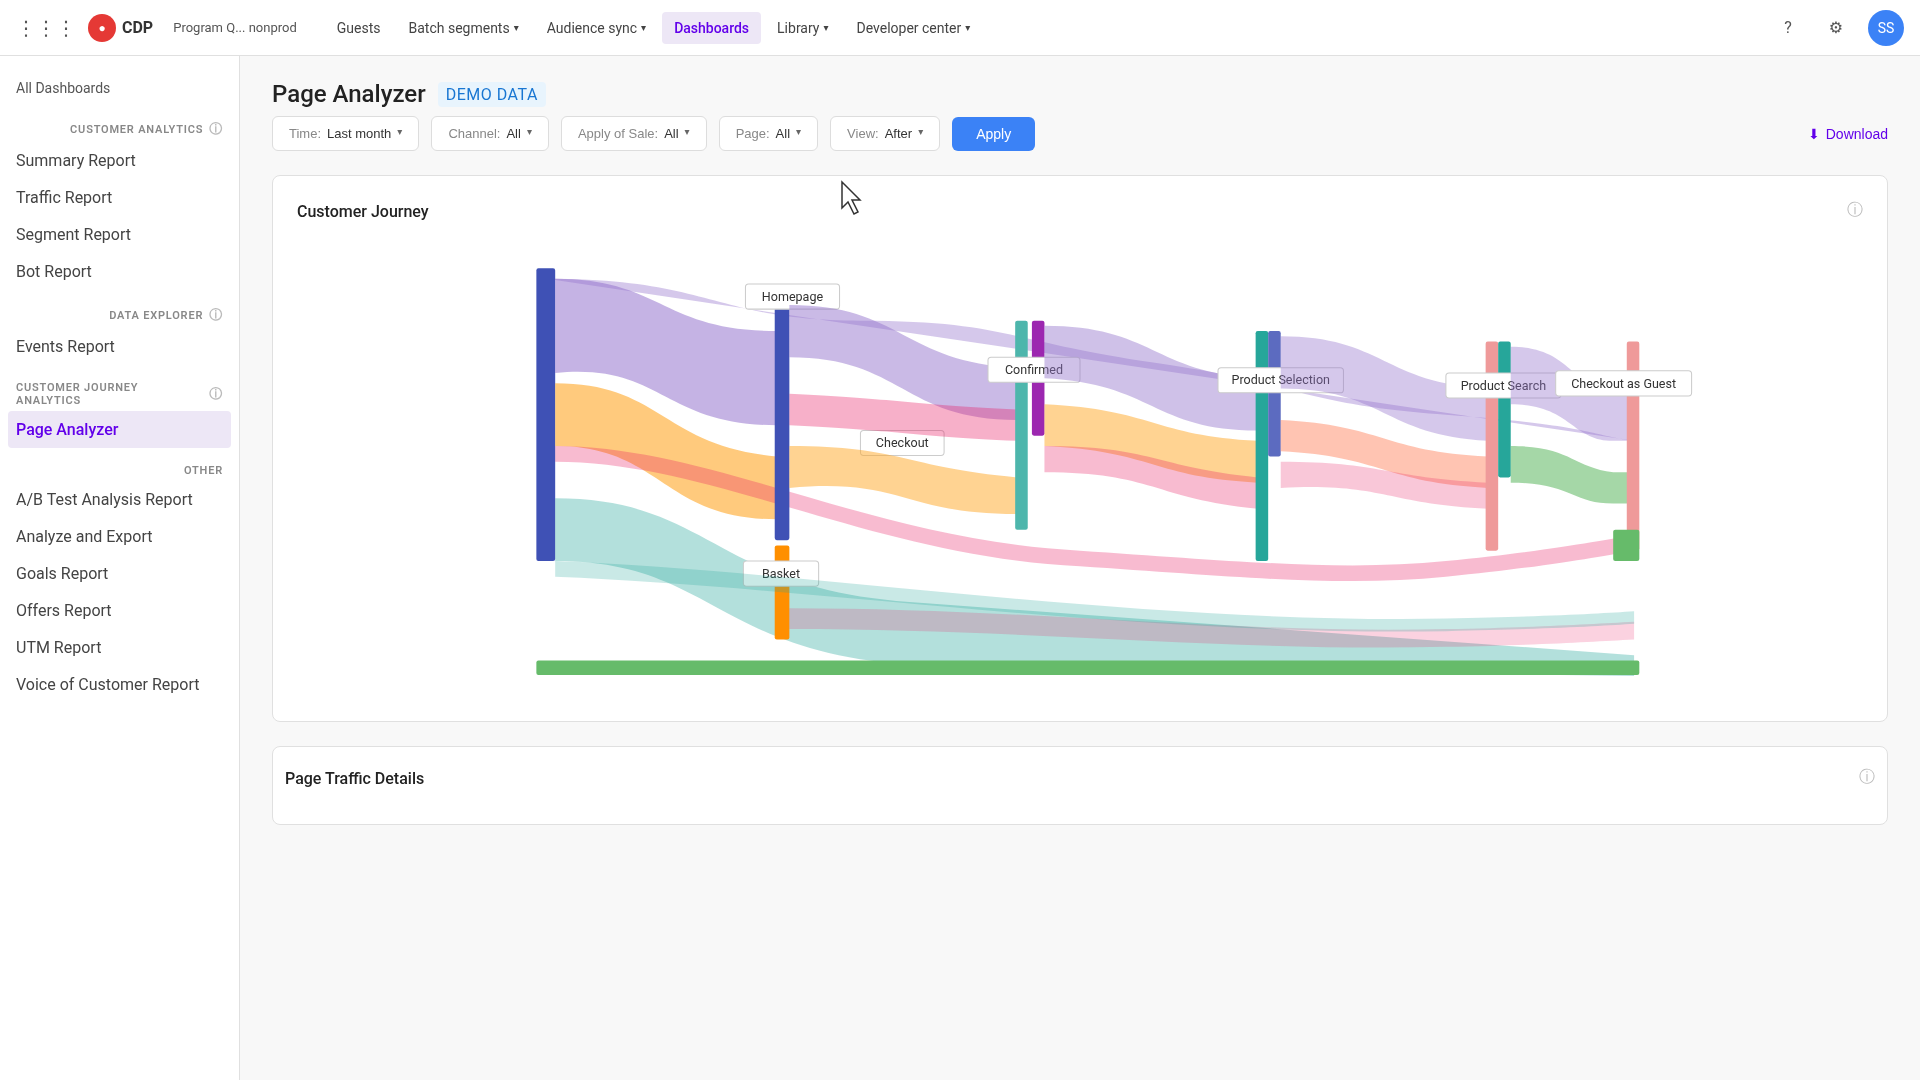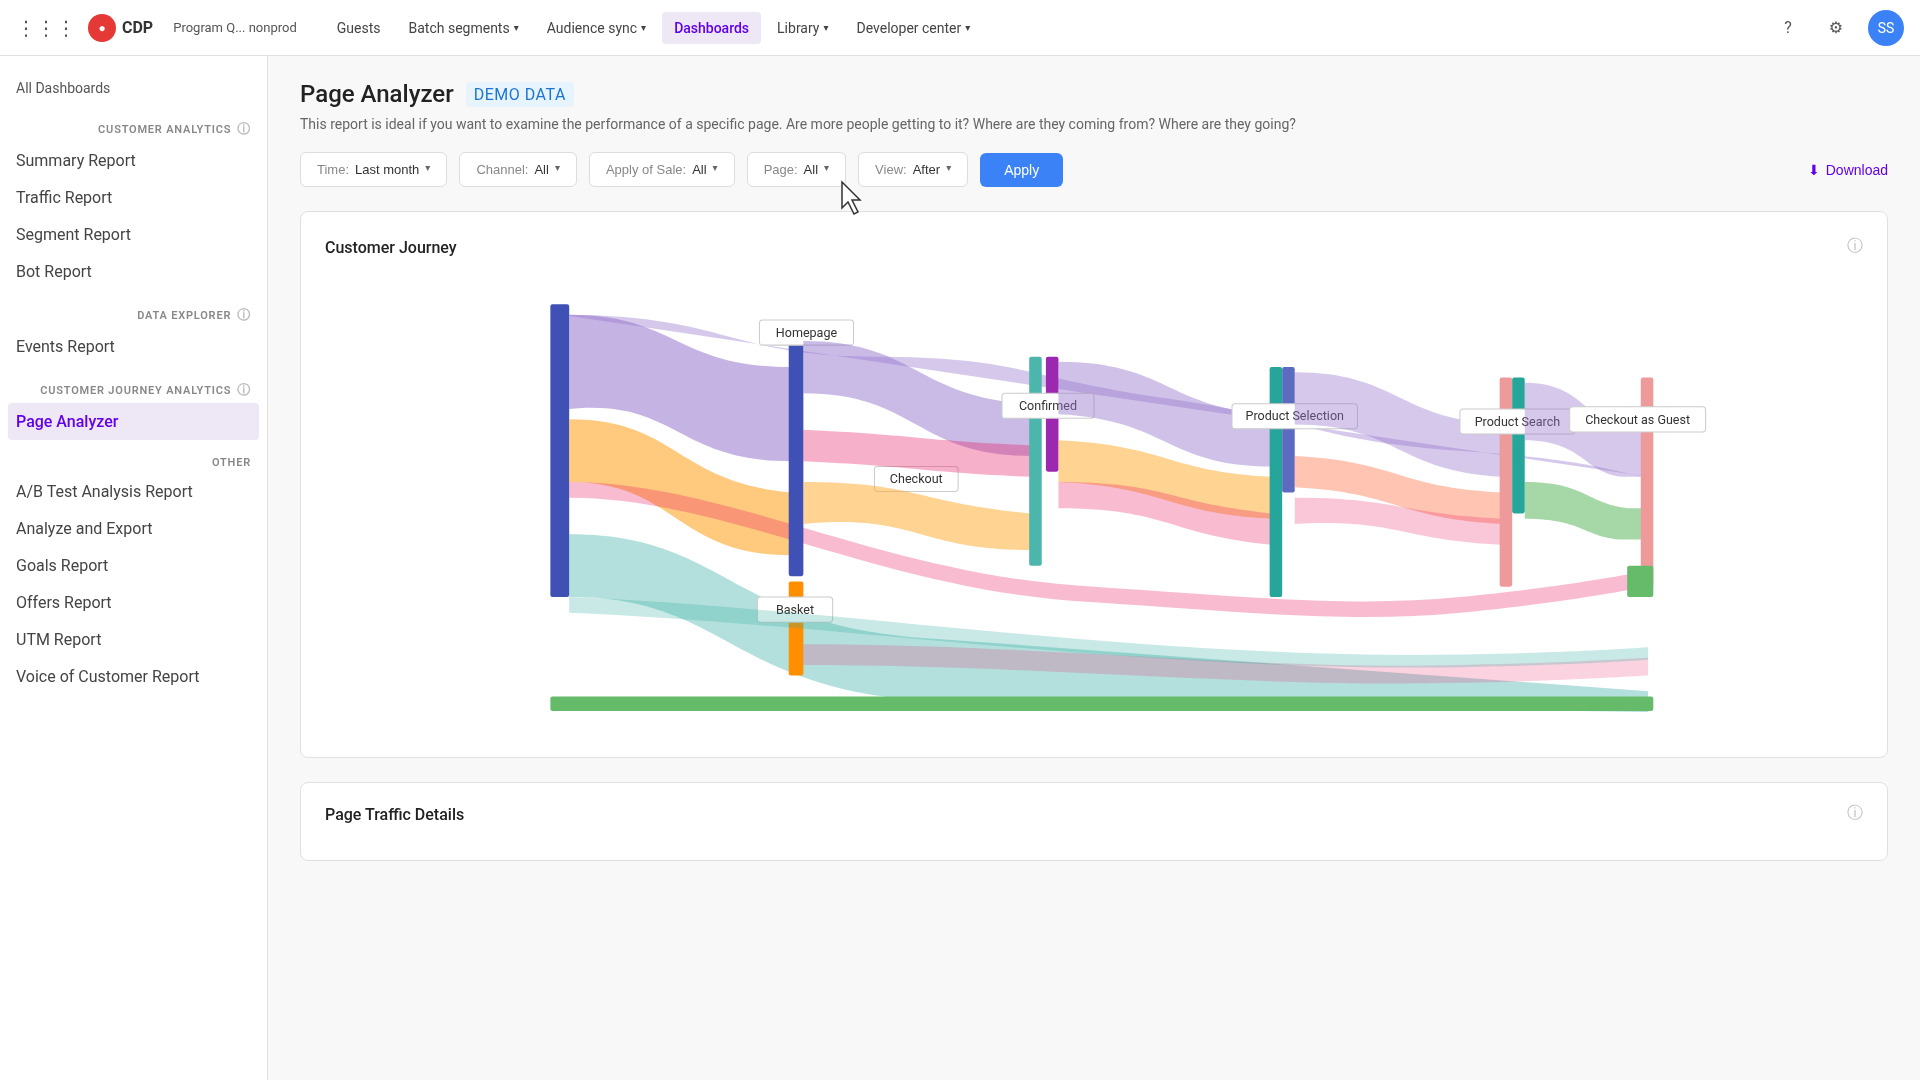--- a/index.html
+++ b/index.html
@@ -29,21 +29,21 @@
     .nav-item.active { background: #ede7f6; color: #6200ea; font-weight: 500; text-align: center; }
     .nav-chevron { font-size: 10px; }
     .nav-right { display: flex; align-items: center; gap: 16px; }
     .nav-icon-btn { width: 32px; height: 32px; border-radius: 50%; display: flex; align-items: center; justify-content: center; cursor: pointer; color: #555; font-size: 16px; }
     .nav-avatar { width: 36px; height: 36px; border-radius: 50%; background: #3b82f6; display: flex; align-items: center; justify-content: center; color: white; font-weight: 400; font-size: 14px; cursor: pointer; }
 
     
     .layout { display: flex; margin-top: 56px; height: calc(100vh - 56px); }
 
     
-    .sidebar { width: 268px; background: #fff; border-right: 1px solid #e0e0e0; overflow-y: auto; padding: 16px 0; flex-shrink: 0; }
+    .sidebar { width: 240px; background: #fff; border-right: 1px solid #e0e0e0; overflow-y: auto; padding: 16px 0; flex-shrink: 0; }
     .sidebar-all-dashboards { padding: 8px 16px; font-size: 14px; color: #555; cursor: pointer; margin-bottom: 8px; }
     .sidebar-section { padding: 8px 16px 4px; font-size: 11px; font-weight: 600; color: #888; letter-spacing: 0.8px; display: flex; align-items: center; gap: 6px; margin-top: 8px; justify-content: flex-end; }
     .sidebar-section .info-icon { color: #bbb; font-size: 13px; cursor: pointer; }
     .sidebar-item { padding: 9px 16px; font-size: 16px; color: #444; cursor: pointer; border-radius: 0; }
     .sidebar-item.active { background: #ede7f6; color: #6200ea; font-weight: 500; border-radius: 4px; margin: 0 8px; padding: 9px 8px; }
 
     
     .main { flex: 1; overflow-y: auto; background: #f8f8f8; }
     .main-content { padding: 24px 32px; }
 
@@ -219,21 +219,20 @@
     </div>
   </aside>
 
   <main class="main">
     <div class="main-content">
 
       <div class="page-header">
         <h1 class="page-title">Page Analyzer</h1>
         <span class="demo-badge">DEMO DATA</span>
       </div>
-      <p class="page-desc">This report is ideal if you want to examine the performance of a specific page. Are more people getting to it? Where are they coming from? Where are they going?</p>
 
       <div class="filters">
         <button class="filter-btn">
           <span class="filter-label">Time:</span>
           <span>Last month</span>
           <span class="filter-chevron">▾</span>
         </button>
         <button class="filter-btn">
           <span class="filter-label">Channel:</span>
           <span>All</span>
@@ -338,21 +337,21 @@
 
             <rect x="30" y="405" width="1055" height="14" fill="#66bb6a" rx="2"></rect>
 
             <path d="M 272,355 C 500,355 700,380 900,375 C 1000,373 1040,370 1080,368 L 1080,385 C 1040,387 1000,390 900,392 C 700,397 500,375 272,375 Z" fill="rgba(233,30,99,0.2)"></path>
 
             <path d="M 48,310 C 300,320 600,370 900,365 C 1000,363 1050,360 1080,358 L 1080,370 C 1050,372 1000,375 900,377 C 600,382 300,335 48,325 Z" fill="rgba(38,166,154,0.25)"></path>
           </svg>
         </div>
       </div>
 
-      <div class="chart-card" style="padding: 20px 24px; min-height: 60px;">
+      <div class="chart-card" style="padding: 20px 12px; min-height: 60px;">
         <div class="chart-card-header">
           <span class="chart-title">Page Traffic Details</span>
           <span class="chart-info-icon">ⓘ</span>
         </div>
       </div>
 
     </div>
   </main>
 </div>
 

